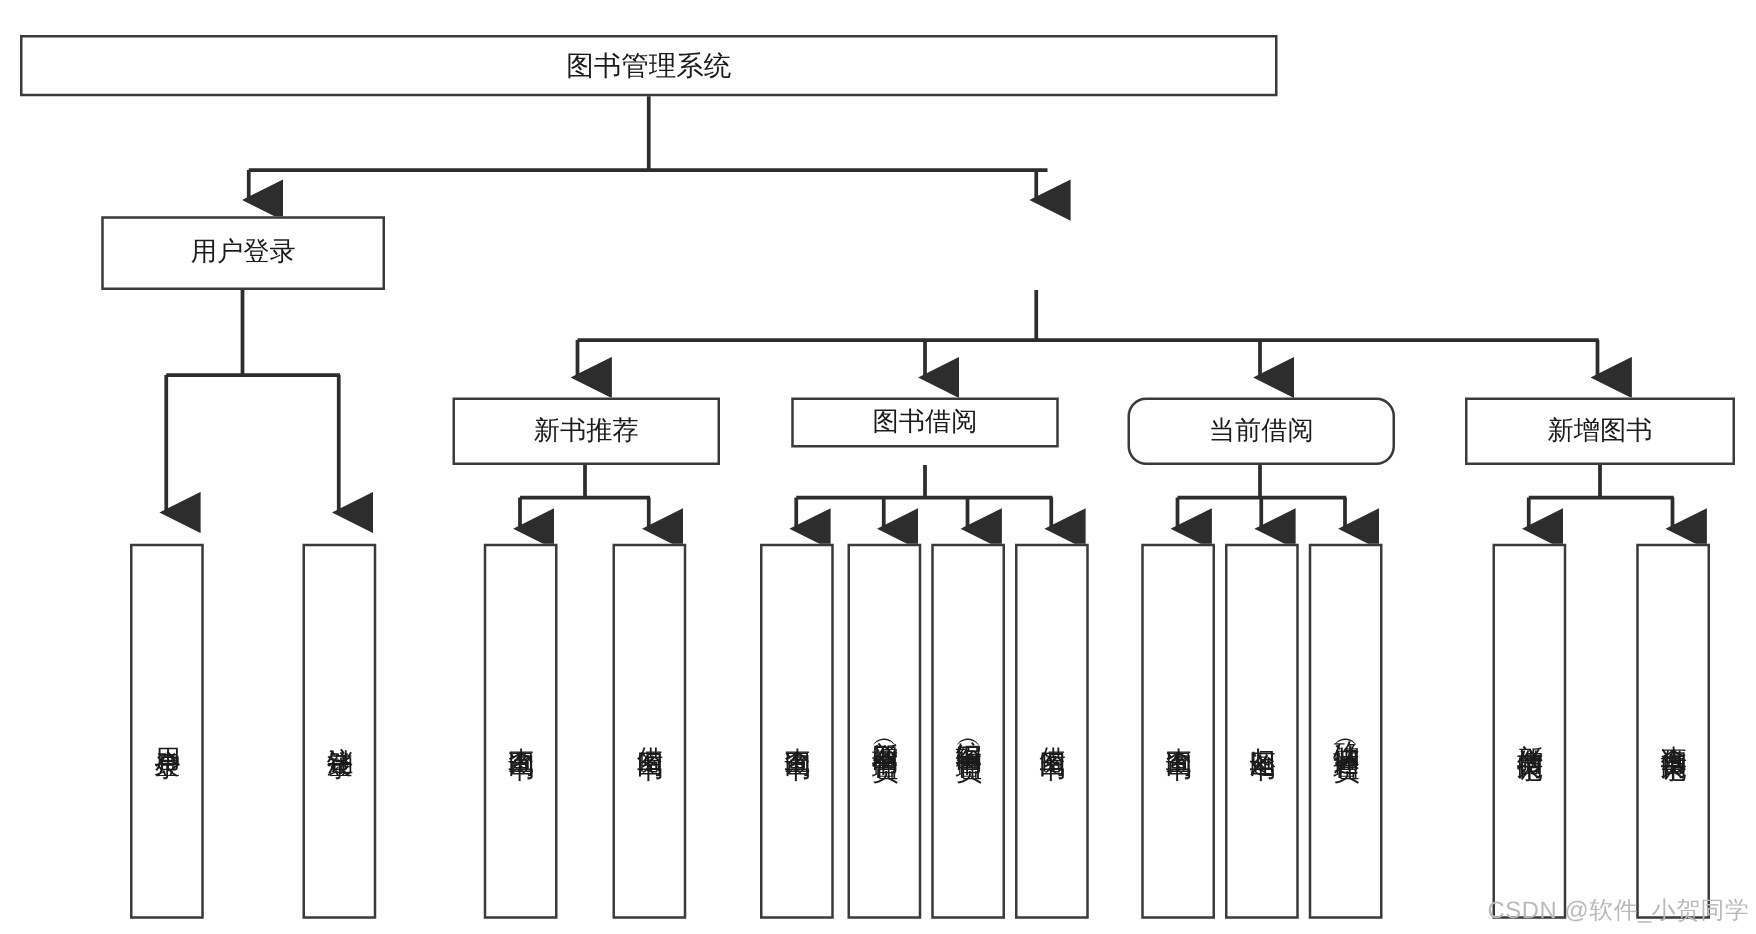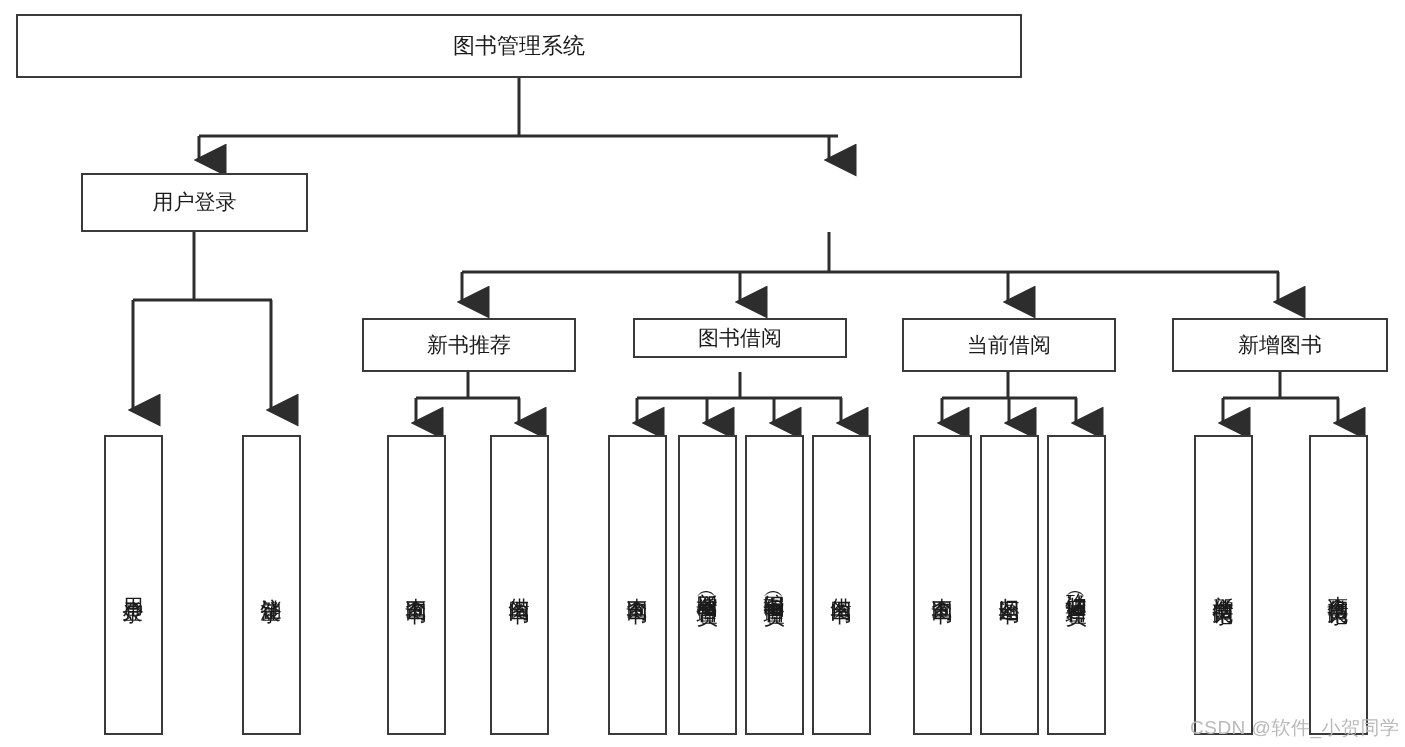--- a/index.html
+++ b/index.html
@@ -116,35 +116,35 @@
       <path d="M 1009 398 L 1009 423" marker-end="url(#arrow)"></path>
       <path d="M 1076 398 L 1076 423" marker-end="url(#arrow)"></path>
 
       <path d="M 1280 372 L 1280 398"></path>
       <path d="M 1223 398 L 1339 398"></path>
       <path d="M 1223 398 L 1223 423" marker-end="url(#arrow)"></path>
       <path d="M 1338 398 L 1338 423" marker-end="url(#arrow)"></path>
     </g>
   </svg>
 
-  <div class="node root horiz" style="left:16px; top:14px; width:1006px; height:64px;">
+  <div class="node root horiz" style="left:16px; top:28px; width:1006px; height:49px;">
     <span class="label">图书管理系统</span>
   </div>
 
   <div class="node horiz" style="left:81px; top:173px; width:227px; height:59px;">
     <span class="label">用户登录</span>
   </div>
 
   <div class="node horiz" style="left:362px; top:318px; width:214px; height:54px;">
     <span class="label">新书推荐</span>
   </div>
   <div class="node horiz" style="left:633px; top:318px; width:214px; height:40px;">
     <span class="label">图书借阅</span>
   </div>
-  <div class="node horiz" style="left:902px; top:318px; width:214px; height:54px;">
+  <div class="node horiz" style="left:902px; top:318px; width:214px; height:54px;border-radius:15px;">
     <span class="label">当前借阅</span>
   </div>
   <div class="node horiz" style="left:1172px; top:318px; width:216px; height:54px;">
     <span class="label">新增图书</span>
   </div>
 
   <div class="node vert" style="left:104px; top:435px; width:59px; height:300px;">
     <span class="label">用户登录</span>
   </div>
   <div class="node vert" style="left:242px; top:435px; width:59px; height:300px;">

